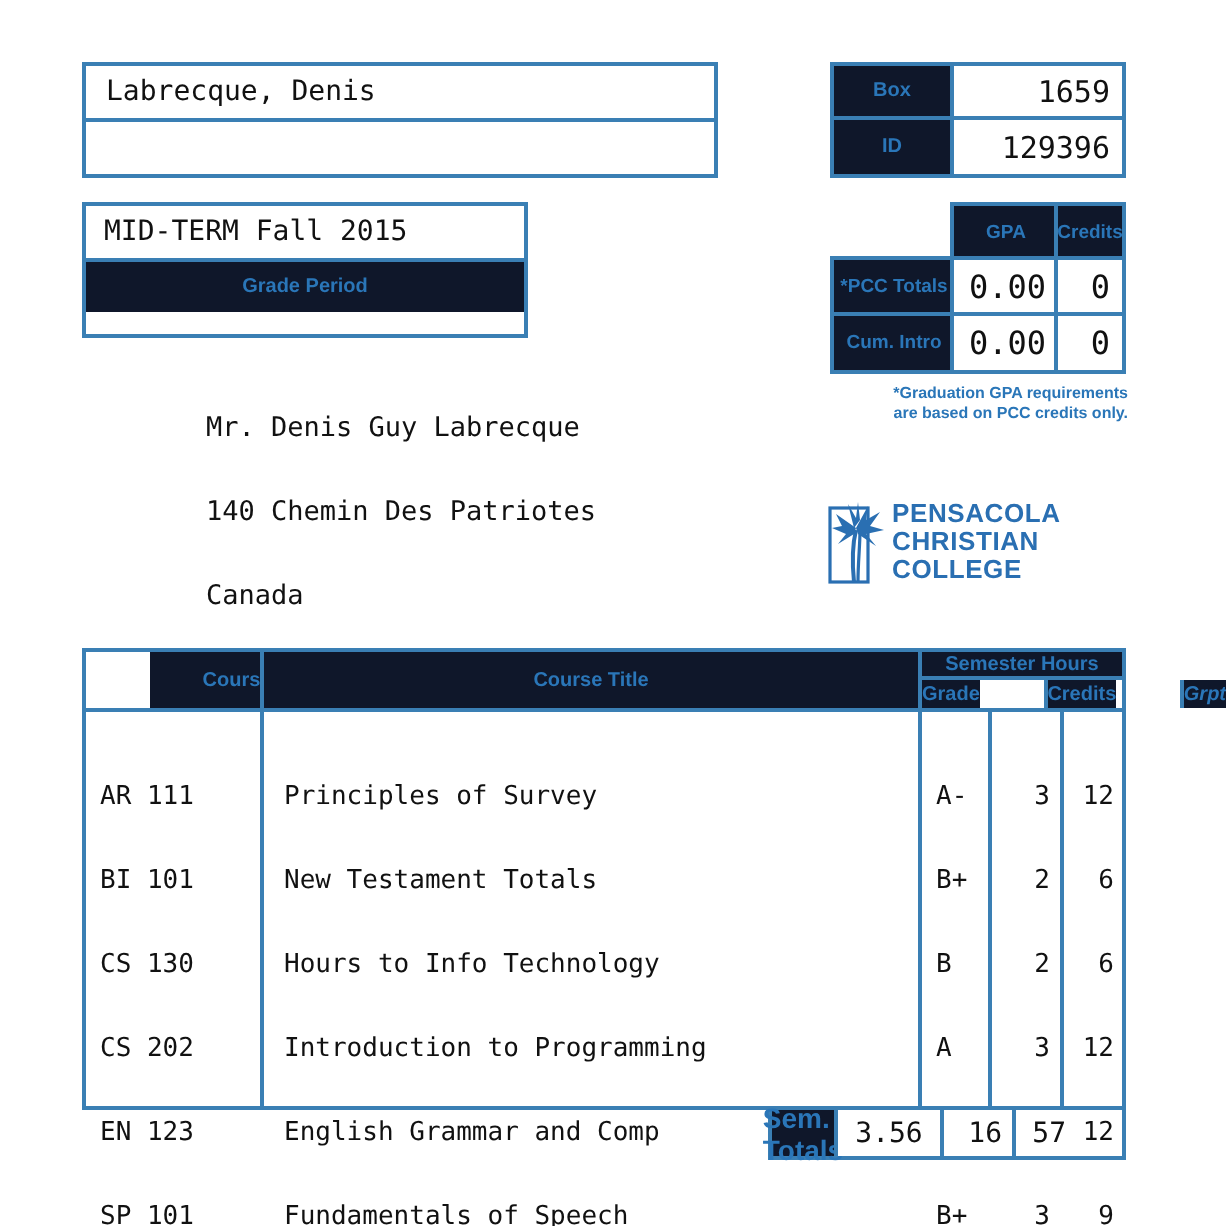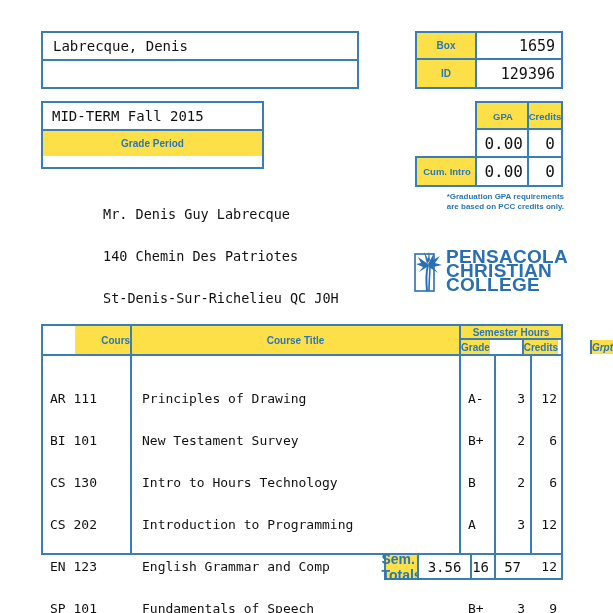--- a/index.html
+++ b/index.html
@@ -1,21 +1,21 @@
 <!DOCTYPE html>
 <html><head>
 <meta charset="utf-8">
 <style>
   html, body { margin:0; padding:0; }
   body {
     width:613px; height:613px; background:#ffffff; position:relative; overflow:hidden;
     font-family: "DejaVu Sans", sans-serif;
   }
   .box { position:absolute; box-sizing:border-box; border:2px solid #3a7fb4;text-align:center; }
-  .lbl { background:#fde047; color:#2a76b8; font-family:"Liberation Sans", sans-serif; font-weight:bold; font-size:10px; display:flex; align-items:center; justify-content:center; box-sizing:border-box; }
+  .lbl { background:#0f172a; color:#2a76b8; font-family:"Liberation Sans", sans-serif; font-weight:bold; font-size:10px; display:flex; align-items:center; justify-content:center; box-sizing:border-box; }
   .mono { font-family:"DejaVu Sans Mono", monospace; color:#111; }
   .val { background:#fff; display:flex; align-items:center; box-sizing:border-box; }
 
   
   #student { left:41px; top:31px; width:318px; height:58px; }
   #student .val { height:28px; padding-left:10px; font-size:14px; border-bottom:2px solid #3a7fb4; }
   #student .lbl { height:26px; }
 
   
   #boxid { left:415px; top:31px; width:148px; height:58px; display:grid; grid-template-columns:60px 1fr; grid-template-rows:27px 27px; }
@@ -35,21 +35,21 @@
   #gpa .num { font-size:16px; justify-content:flex-end; padding-right:6px; }
 
   #note { position:absolute; left:412px; top:192px; width:152px; text-align:right; color:#2a76b8; font-family:"Liberation Sans", sans-serif; font-weight:bold; font-size:8px; line-height:10px; }
 
   
   #address { position:absolute; left:103px; top:179px; font-size:13.5px; line-height:14px; white-space:pre; }
 
   
   #logo { position:absolute; left:414px; top:250px; width:150px; height:44px; }
   #logo .mark { position:absolute; left:0; top:1px; width:28px; height:41px; }
-  #logo .txt { position:absolute; left:32px; top:0; color:#2a6fb2; font-family:"Liberation Sans", sans-serif; font-weight:bold; font-size:19px; line-height:14px; letter-spacing:0.3px; }
+  #logo .txt { position:absolute; left:32px; top:0; color:#2a6fb2; font-family:"Liberation Sans", sans-serif; font-weight:bold; font-size:13px; line-height:14px; letter-spacing:0.3px; }
 
   
   #courses { position:absolute; left:41px; top:324px; width:522px; height:231px; box-sizing:border-box; border:2px solid #3a7fb4; }
   #courses .hdr { position:absolute; top:0; height:28px; box-sizing:border-box; }
   #courses .col { position:absolute; top:28px; bottom:0; box-sizing:border-box; }
   .lines { font-size:13px; line-height:14px; white-space:pre; }
 
   #semtot { position:absolute; left:384px; top:553px; width:179px; height:27px; box-sizing:border-box; border:2px solid #3a7fb4; display:flex; }
   #semtot > div { box-sizing:border-box; height:100%; }
 </style>
@@ -70,37 +70,37 @@
 <div id="period" class="box">
   <div class="val mono">MID-TERM Fall 2015</div>
   <div class="lbl">Grade Period</div>
 </div>
 
 <div id="gpa">
 
   <div class="cell lbl" style="left:60px;top:0;width:54px;height:29px;border:2px solid #3a7fb4;border-right:none;border-bottom:none;">GPA</div>
   <div class="cell lbl" style="left:112px;top:0;width:36px;height:29px;border:2px solid #3a7fb4;border-bottom:none;">Credits</div>
 
+  <div class="cell lbl" style="left:0;top:27px;width:62px;height:30px;border:2px solid #3a7fb4;border-right:none;">*PCC Totals</div>
   <div class="cell val mono num" style="left:60px;top:27px;width:54px;height:30px;border:2px solid #3a7fb4;border-right:none;">0.00</div>
   <div class="cell val mono num" style="left:112px;top:27px;width:36px;height:30px;border:2px solid #3a7fb4;">0</div>
 
   <div class="cell lbl" style="left:0;top:55px;width:62px;height:31px;border:2px solid #3a7fb4;border-right:none;">Cum. Intro</div>
   <div class="cell val mono num" style="left:60px;top:55px;width:54px;height:31px;border:2px solid #3a7fb4;border-right:none;">0.00</div>
   <div class="cell val mono num" style="left:112px;top:55px;width:36px;height:31px;border:2px solid #3a7fb4;">0</div>
 </div>
 
 <div id="note">
   <div>*Graduation GPA requirements</div>
   <div>are based on PCC credits only.</div>
 </div>
 
 <div id="address" class="mono">
   <div>Mr. Denis Guy Labrecque</div>
   <div>140 Chemin Des Patriotes</div>
-  <div>St-Denis-Sur-Richelieu QC J0H</div>
   <div>Canada</div>
 </div>
 
 <div id="logo">
   <svg class="mark" viewBox="0 0 28 41">
     <rect x="1" y="3" width="19" height="37" fill="none" stroke="#2a6fb2" stroke-width="1.6"></rect>
     <path d="M13 40 C12 30 12 22 14 14" stroke="#2a6fb2" stroke-width="2" fill="none"></path>
     <path d="M15 40 C15 30 16 22 16 14" stroke="#2a6fb2" stroke-width="1.6" fill="none"></path>
     <path d="M14 13 L4 6 L7 12 L2 13 L9 16 L5 21 L13 16 Z" fill="#2a6fb2"></path>
     <path d="M14 13 L20 2 L19 9 L26 5 L21 12 L28 14 L19 16 L24 22 L15 16 Z" fill="#2a6fb2"></path>
@@ -129,23 +129,23 @@
 
   <div class="col mono lines" style="left:0;width:87px;padding:10px 0 0 7px;">
     <div>AR 111</div>
     <div>BI 101</div>
     <div>CS 130</div>
     <div>CS 202</div>
     <div>EN 123</div>
     <div>SP 101</div>
   </div>
   <div class="col mono lines" style="left:87px;width:329px;padding:10px 0 0 10px;border-left:2px solid #3a7fb4;">
-    <div>Principles of Drawing</div>
-    <div>New Testament Survey</div>
-    <div>Intro to Hours Technology</div>
+    <div>Principles of Survey</div>
+    <div>New Testament Totals</div>
+    <div>Hours to Info Technology</div>
     <div>Introduction to Programming</div>
     <div>English Grammar and Comp</div>
     <div>Fundamentals of Speech</div>
     
     
   </div>
   <div class="col mono lines" style="left:416px;width:35px;padding:10px 0 0 7px;border-left:2px solid #3a7fb4;">
     <div>A-</div>
     <div>B+</div>
     <div>B</div>
@@ -169,15 +169,15 @@
     <div>12</div>
     <div>12</div>
     <div>9</div>
     
   </div>
 </div>
 
 <div id="semtot">
   <div class="lbl" style="width:31px;font-size:14px;">Sem. Totals</div>
   <div class="val mono" style="width:53px;justify-content:center;font-size:14px;border-left:2px solid #3a7fb4;">3.56</div>
-  <div class="val mono" style="width:24px;justify-content:flex-end;padding-right:5px;font-size:14px;border-left:2px solid #3a7fb4;text-align:center;">16</div>
+  <div class="val mono" style="width:36px;justify-content:flex-end;padding-right:5px;font-size:14px;border-left:2px solid #3a7fb4;text-align:center;">16</div>
   <div class="val mono" style="width:31px;justify-content:flex-end;padding-right:4px;font-size:14px;border-left:2px solid #3a7fb4;">57</div>
 </div>
 
 </body></html>

